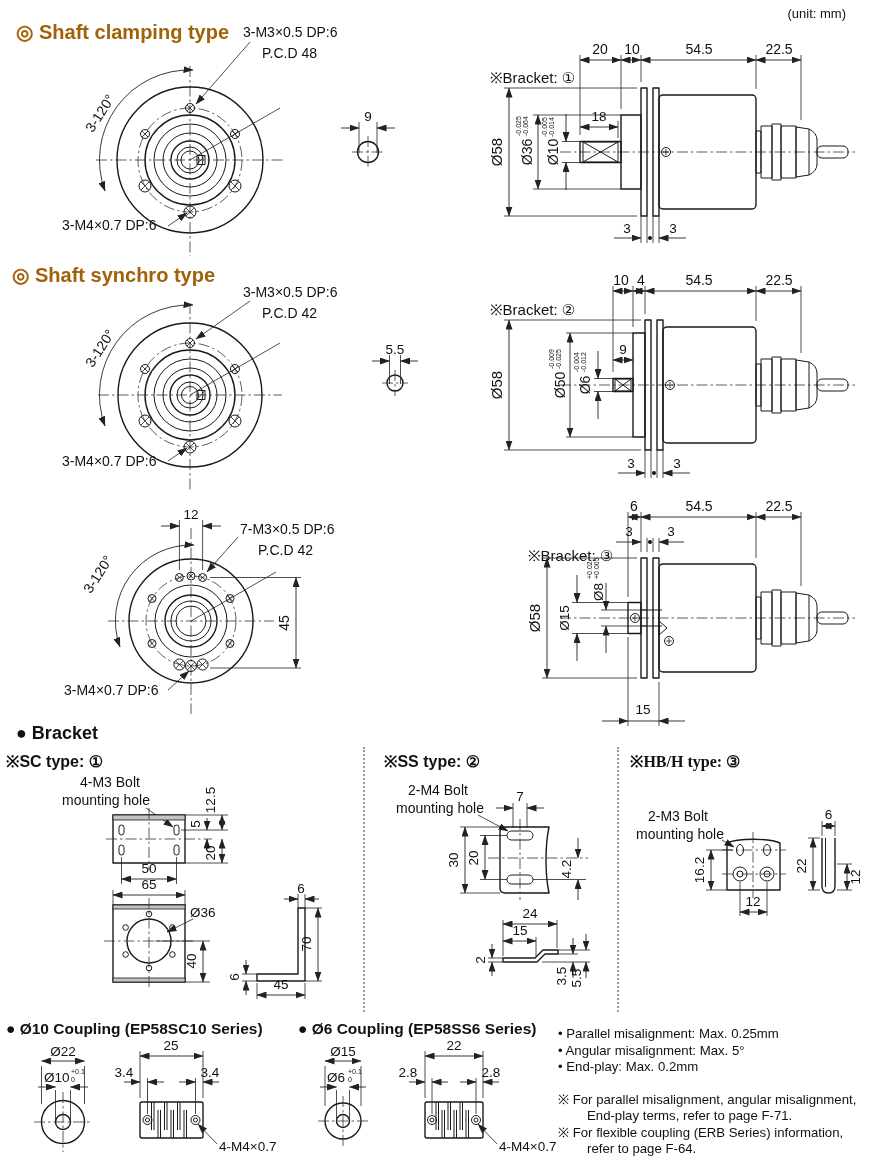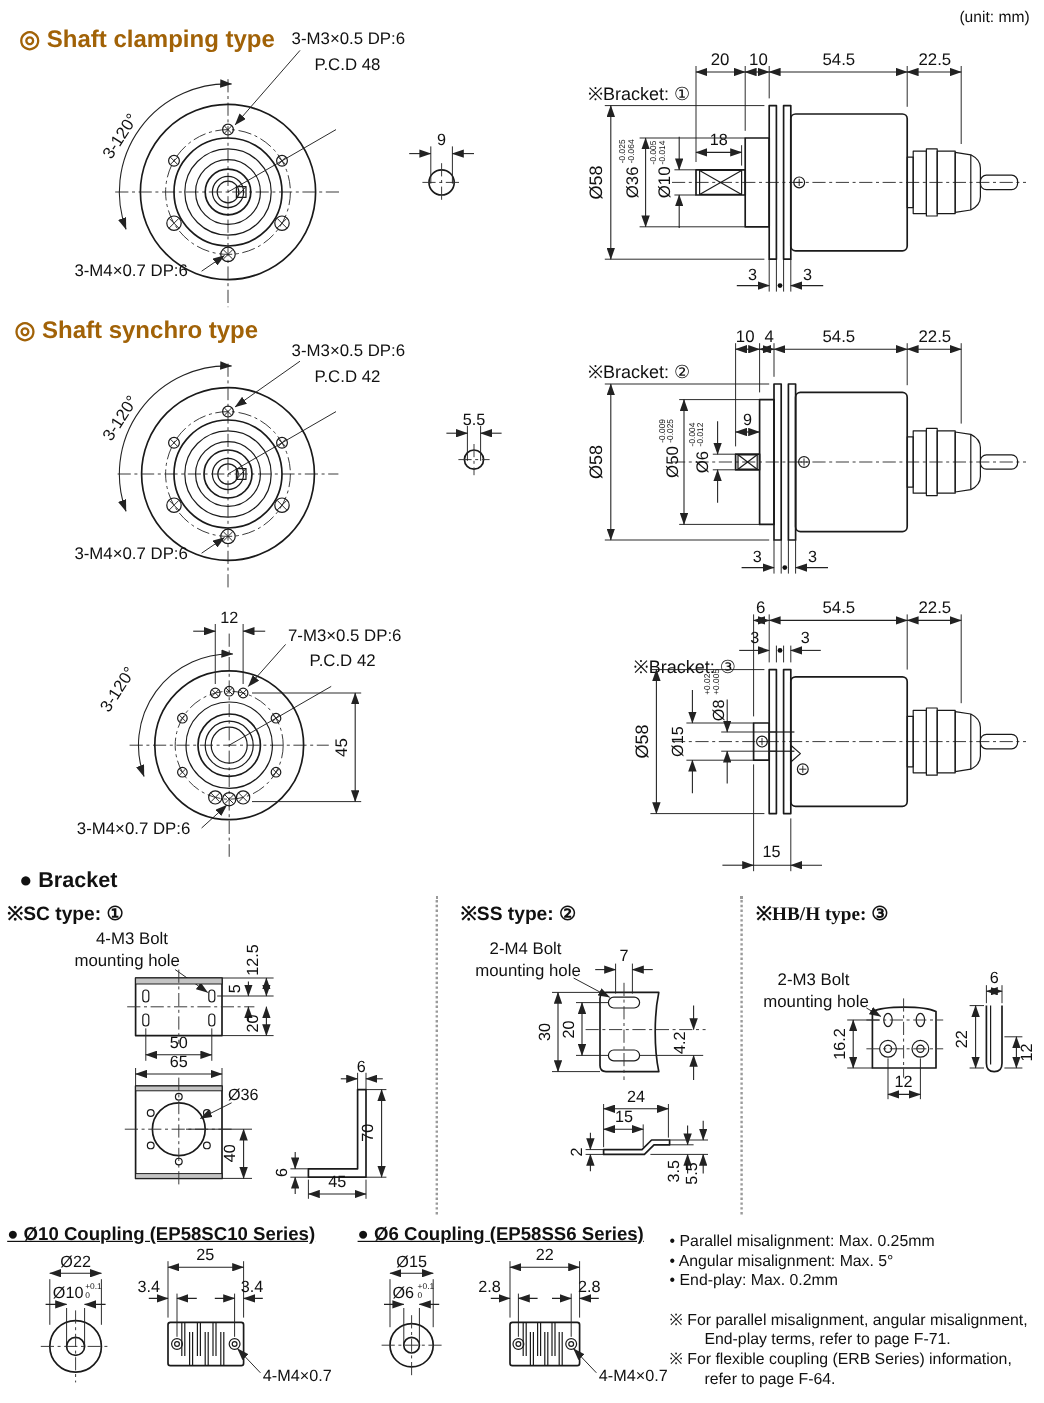--- a/index.html
+++ b/index.html
@@ -6,21 +6,21 @@
   #page {
     position:relative; width:870px; height:1169px; background:#ffffff;
     font-family:"Liberation Sans", sans-serif; color:#111; overflow:hidden;
   }
   #art { position:absolute; left:0; top:0; width:870px; height:1169px; }
   .abs { position:absolute; white-space:nowrap; }
   .sec-title { font-size:20px; font-weight:bold; color:#a16207; }
   .unit { font-size:13px; }
   .brk-title { font-size:18px; font-weight:bold; }
   .col-hdr { font-size:16px; font-weight:bold; }
-  .cpl-title { font-size:15.5px; font-weight:bold;text-decoration:underline; }
+  .cpl-title { font-size:15.5px; font-weight:bold; }
   .notes { font-size:13.2px; line-height:16.5px; }
   .notes div { white-space:nowrap; }
   .notes .gap { margin-top:16px; }
   .notes .ind { padding-left:29px; }
   .vsep { position:absolute; width:0; border-left:2px dotted #9a9a9a; }
   
   .o  { fill:none; stroke:#1a1a1a; stroke-width:1.4; stroke-linejoin:round; }
   .o2 { fill:none; stroke:#1a1a1a; stroke-width:1; stroke-linejoin:round; }
   .cl { fill:none; stroke:#333; stroke-width:0.8; stroke-dasharray:11 3 2.5 3; }
   .ext{ fill:none; stroke:#222; stroke-width:0.8; }
@@ -658,21 +658,21 @@
       <text class="t13" text-anchor="middle" x="408" y="1077">2.8</text>
       <line class="ext" x1="476" y1="1114" x2="476" y2="1078"></line>
       <line class="dim" x1="460" y1="1082" x2="476" y2="1082" marker-end="url(#ar)"></line>
       <line class="dim" x1="499" y1="1082" x2="483" y2="1082" marker-end="url(#ar)"></line>
       <text class="t13" text-anchor="middle" x="491" y="1077">2.8</text>
       <line class="ext" x1="497" y1="1144" x2="478" y2="1124" marker-end="url(#ar)"></line>
       <text class="t13" x="499" y="1151">4-M4×0.7</text>
     </g>
   </svg>
 
-  <div class="abs unit" style="right:12px; top:6px;">(unit: mm)</div>
+  <div class="abs unit" style="right:24px; top:6px;">(unit: mm)</div>
 
   <div class="abs sec-title" style="left:16px; top:20px;">◎ Shaft clamping type</div>
   <div class="abs sec-title" style="left:12px; top:263px;">◎ Shaft synchro type</div>
 
   <div class="abs brk-title" style="left:16px; top:723px;">● Bracket</div>
   <div class="abs col-hdr" style="left:6px; top:750px;">※SC type: ①</div>
   <div class="abs col-hdr" style="left:384px; top:750px;">※SS type: ②</div>
   <div class="abs col-hdr" style="left:630px; top:750px;font-family:Liberation Serif, serif;">※HB/H type: ③</div>
 
   <div class="vsep" style="left:363px; top:747px; height:265px;"></div>

